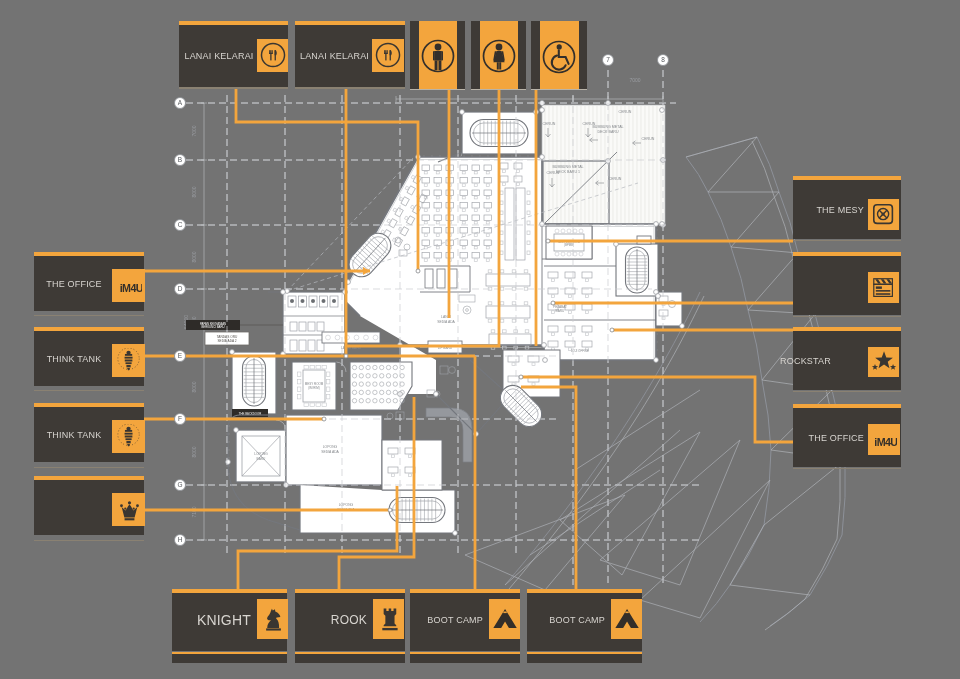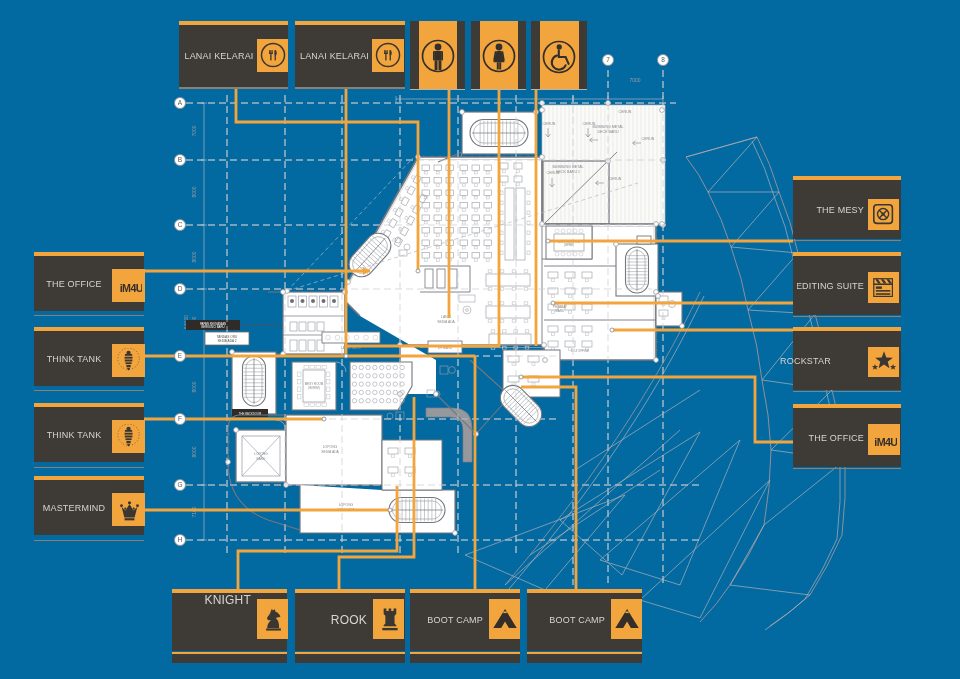--- a/index.html
+++ b/index.html
@@ -1,16 +1,16 @@
 <!DOCTYPE html>
 <html><head><meta charset="utf-8"><style>
 html,body{margin:0;padding:0;background:#fff}*{box-sizing:border-box}
 body{font-family:"Liberation Sans", sans-serif}
 </style></head><body>
-<div style="position:relative;width:960px;height:679px;overflow:hidden;background:#0369a1">
+<div style="position:relative;width:960px;height:679px;overflow:hidden;background:#737373">
 
 <svg style="position:absolute;left:0;top:0" width="960" height="679" viewBox="0 0 960 679">
 
 <g stroke="#c3c6ca" stroke-width="0.8" stroke-dasharray="7,4" fill="none">
 <line x1="186" y1="103" x2="676" y2="103"></line>
 <line x1="186" y1="160" x2="668" y2="160"></line>
 <line x1="186" y1="225" x2="668" y2="225"></line>
 <line x1="186" y1="289" x2="652" y2="289"></line>
 <line x1="186" y1="356" x2="560" y2="356"></line>
 <line x1="186" y1="419" x2="560" y2="419"></line>
@@ -1048,21 +1048,20 @@
           <path d="M11.2 18.2 h4.6 v2.6 h-4.6 Z"></path>
           <path d="M11.9 21.6 h3.2 l-1 2.4 h-1.2 Z"></path>
           <circle cx="13.5" cy="5.2" r="2.3"></circle>
         </g>
       </g>
     </svg>
 
 <div style="position:absolute;left:34px;top:476px;width:110px;height:4.2px;background:#F3A53D"></div>
 <div style="position:absolute;left:34px;top:480.3px;width:110px;height:55px;background:#3E3A36"></div>
 <div style="position:absolute;left:34px;top:540px;width:110px;height:1.4px;background:#8a8172"></div>
-<div style="position:absolute;left:38px;top:480.3px;width:72px;height:55px;display:flex;align-items:center;justify-content:center;color:#D8D5D0;font-size:9px;letter-spacing:0.2px;white-space:nowrap;overflow:hidden">MASTERMIND</div>
 <div style="position:absolute;left:112px;top:493px;width:33px;height:33px;background:#F3A53D"></div>
 <svg style="position:absolute;left:115.5px;top:496.5px" width="26" height="26" viewBox="0 0 26 26">
       <g transform="scale(0.93)">
         <g fill="#3a3631">
           <path d="M9 22 L6.1 10.8 L10.3 14.6 L13.1 9.8 L14.5 8 L15.9 9.8 L18.7 14.6 L22.9 10.8 L20 22 Z"></path>
           <circle cx="5.9" cy="9.4" r="1.5"></circle>
           <circle cx="14.5" cy="6.3" r="1.7"></circle>
           <circle cx="23.1" cy="9.4" r="1.5"></circle>
           <circle cx="10" cy="12.4" r="1.2"></circle>
           <circle cx="19" cy="12.4" r="1.2"></circle>
@@ -1083,21 +1082,20 @@
           <circle cx="13" cy="13" r="6" stroke-width="1.5"></circle>
           <circle cx="13" cy="13" r="1.8" fill="#3a3631" stroke="none"></circle>
           <path d="M8.9 8.9 L17.1 17.1 M17.1 8.9 L8.9 17.1" stroke-width="1.5"></path>
         </g>
       </g>
     </svg>
 
 <div style="position:absolute;left:793px;top:252px;width:108px;height:4.2px;background:#F3A53D"></div>
 <div style="position:absolute;left:793px;top:256.3px;width:108px;height:59px;background:#3E3A36"></div>
 <div style="position:absolute;left:793px;top:316px;width:108px;height:1.4px;background:#8a8172"></div>
-<div style="position:absolute;left:797px;top:256.3px;width:67px;height:59px;display:flex;align-items:center;justify-content:flex-end;color:#D8D5D0;font-size:9px;letter-spacing:0.2px;white-space:nowrap;overflow:hidden">EDITING SUITE</div>
 <div style="position:absolute;left:868px;top:272px;width:31px;height:31px;background:#F3A53D"></div>
 <svg style="position:absolute;left:870.5px;top:274.5px" width="26" height="26" viewBox="0 0 26 26">
       <g transform="scale(0.93)">
         <g fill="#3a3631">
           <rect x="3" y="4" width="20" height="6" fill="none" stroke="#3a3631" stroke-width="1.3"></rect>
           <path d="M4.5 4.6 l3.2 4.6 h3 l-3.2 -4.6 Z M10.5 4.6 l3.2 4.6 h3 l-3.2 -4.6 Z M16.5 4.6 l3.2 4.6 h3 l-3.2 -4.6 Z"></path>
           <rect x="3" y="10" width="20" height="13" fill="none" stroke="#3a3631" stroke-width="1.3"></rect>
           <rect x="5.2" y="12.3" width="6.5" height="2.6"></rect>
           <rect x="5.2" y="16.2" width="15.6" height="1.7"></rect>
           <rect x="5.2" y="19.6" width="15.6" height="1.7"></rect>
@@ -1127,21 +1125,21 @@
       <g transform="scale(0.93)">
         <text x="16" y="20.5" font-family="Liberation Sans, sans-serif" font-weight="bold" font-size="11.5" fill="#342f2a" text-anchor="middle" letter-spacing="-0.6">iM4U</text>
         <rect x="29" y="12.9" width="1.2" height="2.6" fill="#342f2a"></rect>
       </g>
     </svg>
 
 <div style="position:absolute;left:172px;top:589px;width:115px;height:4.2px;background:#F3A53D"></div>
 <div style="position:absolute;left:172px;top:593.4px;width:115px;height:58px;background:#3E3A36"></div>
 <div style="position:absolute;left:172px;top:652px;width:115px;height:1.6px;background:#F3A53D"></div>
 <div style="position:absolute;left:172px;top:653.5px;width:115px;height:9px;background:#3E3A36"></div>
-<div style="position:absolute;left:172px;top:573px;width:79px;height:54px;display:flex;align-items:center;justify-content:flex-end;color:#D8D5D0;font-size:12px;letter-spacing:0.2px;white-space:nowrap">KNIGHT</div>
+<div style="position:absolute;left:172px;top:593px;width:79px;height:54px;display:flex;align-items:center;justify-content:flex-end;color:#D8D5D0;font-size:14px;letter-spacing:0.2px;white-space:nowrap">KNIGHT</div>
 <div style="position:absolute;left:257px;top:599px;width:31px;height:40px;background:#F3A53D"></div>
 <svg style="position:absolute;left:259.5px;top:605px" width="26" height="30" viewBox="0 0 26 30">
       <g transform="scale(0.9)">
         <g fill="#3a3631">
           <path d="M8 25.5 C8 21 10.2 18.6 12.4 16.6 C10.8 17.3 8.6 17 8 15.5 C7.6 14.4 8.4 13.3 9.4 12 C10.6 10.4 11.7 8.6 12.1 6.7 L13.2 4.3 L14.3 6.1 L16.6 4.7 L17 7.1 C20.2 8.3 22.6 10.9 22.6 13.2 L18.8 13.9 C17.8 14 17.6 14.9 18.4 15.6 C20.2 17.2 21.4 20.2 21.2 25.5 Z"></path>
           <rect x="6.8" y="26" width="16.4" height="2.4"></rect>
         </g>
       </g>
     </svg>
 

